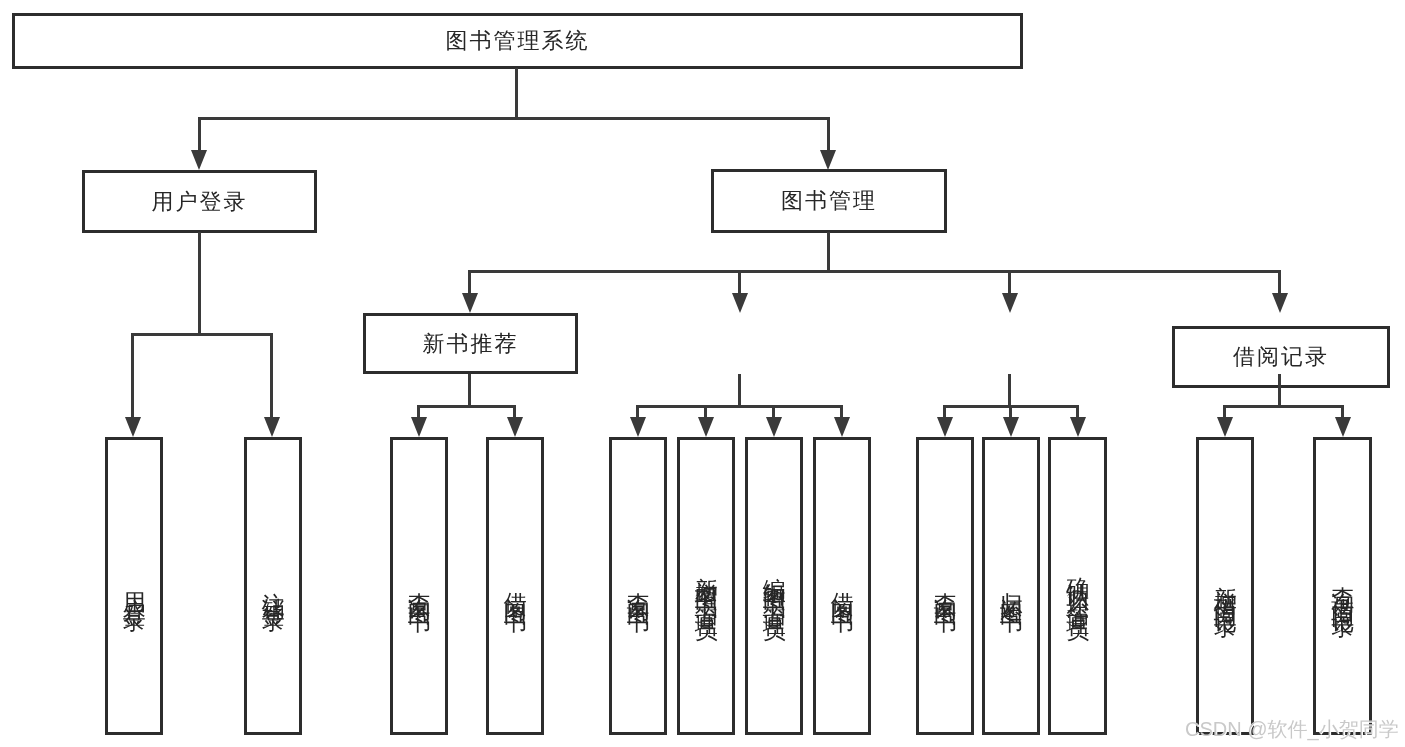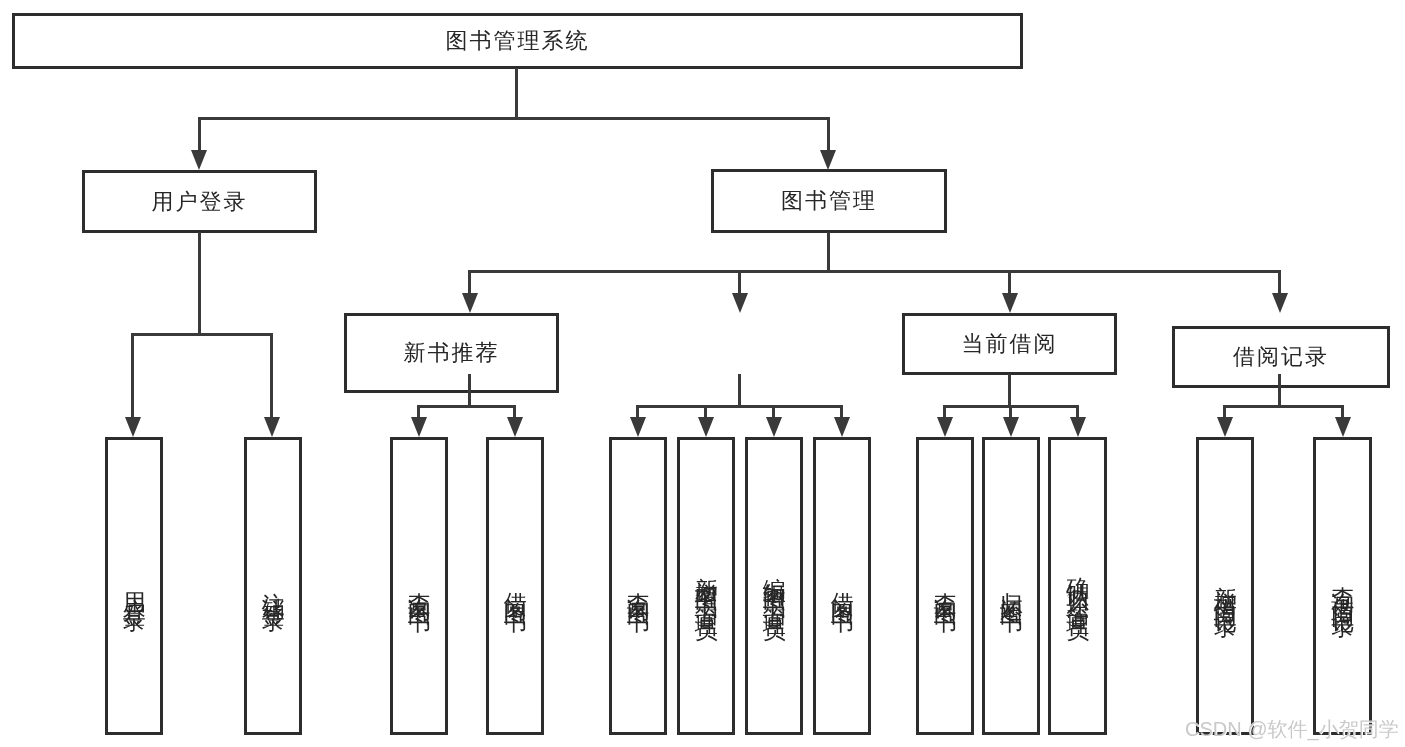--- a/index.html
+++ b/index.html
@@ -60,25 +60,22 @@
     <span class="h-label">图书管理系统</span>
   </div>
 
   <div class="box" style="left:82px;top:170px;width:235px;height:63px;">
     <span class="h-label">用户登录</span>
   </div>
   <div class="box" style="left:711px;top:169px;width:236px;height:64px;">
     <span class="h-label">图书管理</span>
   </div>
 
-  <div class="box" style="left:344px;top:313px;width:215px;height:80px;">
+  <div class="box" style="left:363px;top:313px;width:215px;height:61px;">
     <span class="h-label">新书推荐</span>
-  </div>
-  <div class="box" style="left:902px;top:313px;width:215px;height:62px;">
-    <span class="h-label">当前借阅</span>
   </div>
   <div class="box" style="left:1172px;top:326px;width:218px;height:62px;">
     <span class="h-label">借阅记录</span>
   </div>
 
   <div class="box" style="left:105px;top:437px;width:58px;height:298px;">
     <span class="v-label">用户登录</span>
   </div>
   <div class="box" style="left:244px;top:437px;width:58px;height:298px;">
     <span class="v-label">注销登录</span>

